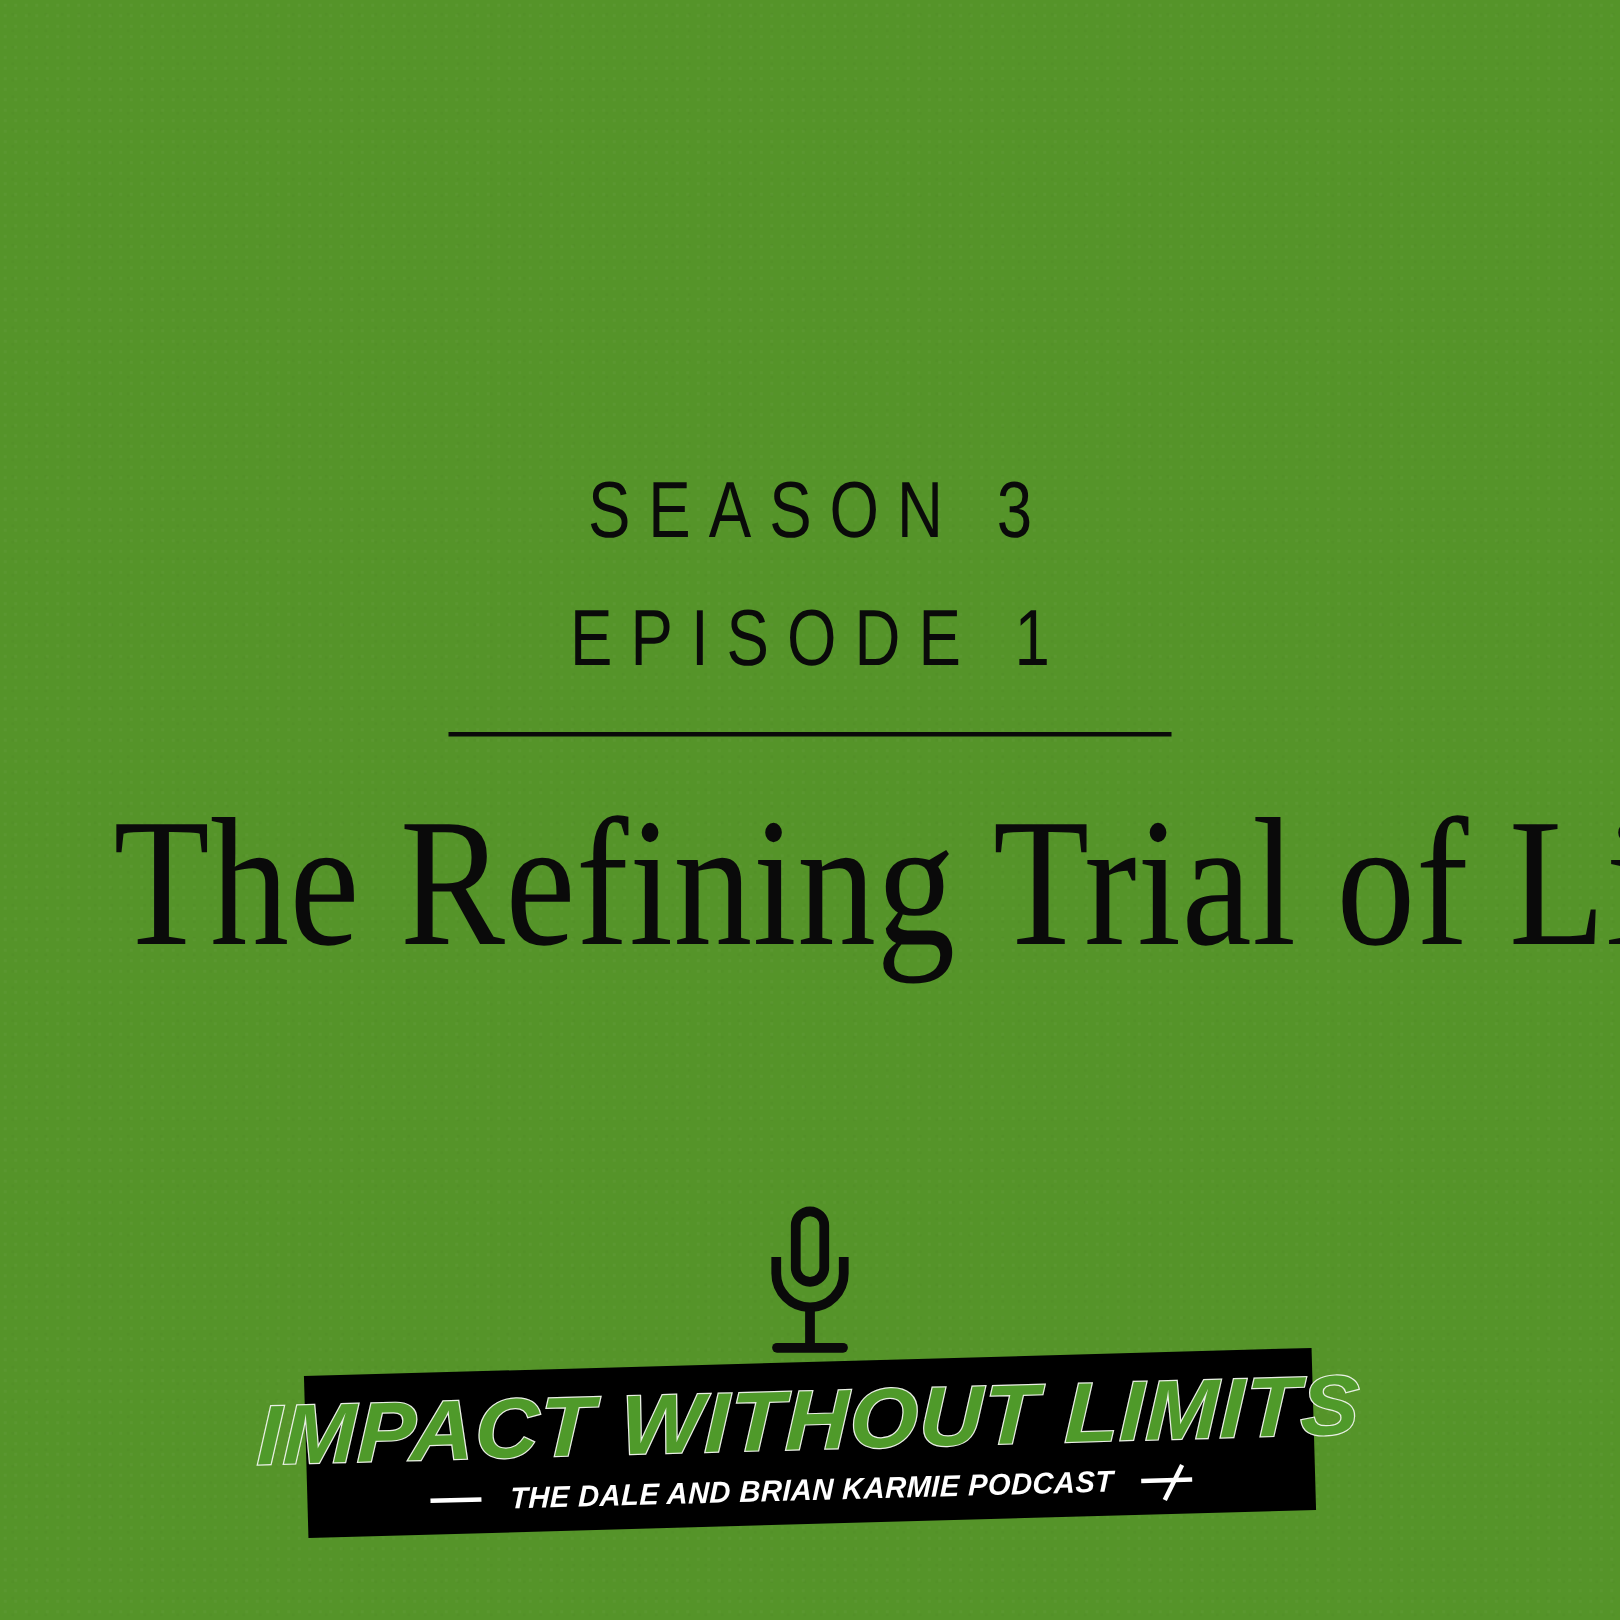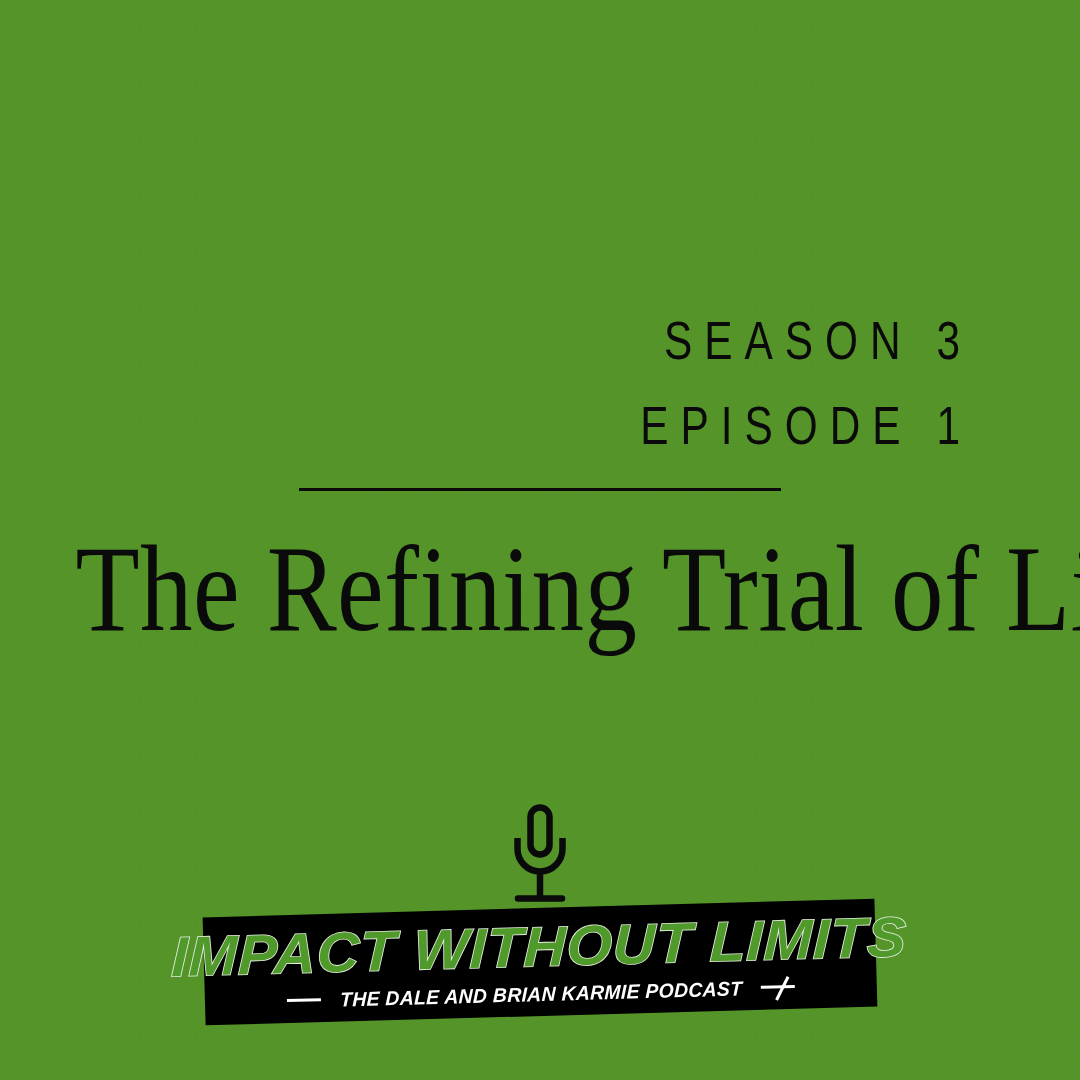--- a/index.html
+++ b/index.html
@@ -29,21 +29,21 @@
     background-size: 7px 7px, 11px 11px;
     background-position: 0 0, 3px 4px;
   }
 
   
   .meta-block {
     position: absolute;
     left: 0;
     right: 0;
     top: 305px;
-    text-align: right;
+    text-align: center;
     z-index: 3;
   }
 
   .meta-line {
     font-family: "Liberation Sans", sans-serif;
     font-weight: 300;
     color: #0a0a0a;
     font-size: 53px;
     line-height: 72px;
     letter-spacing: 15px;

